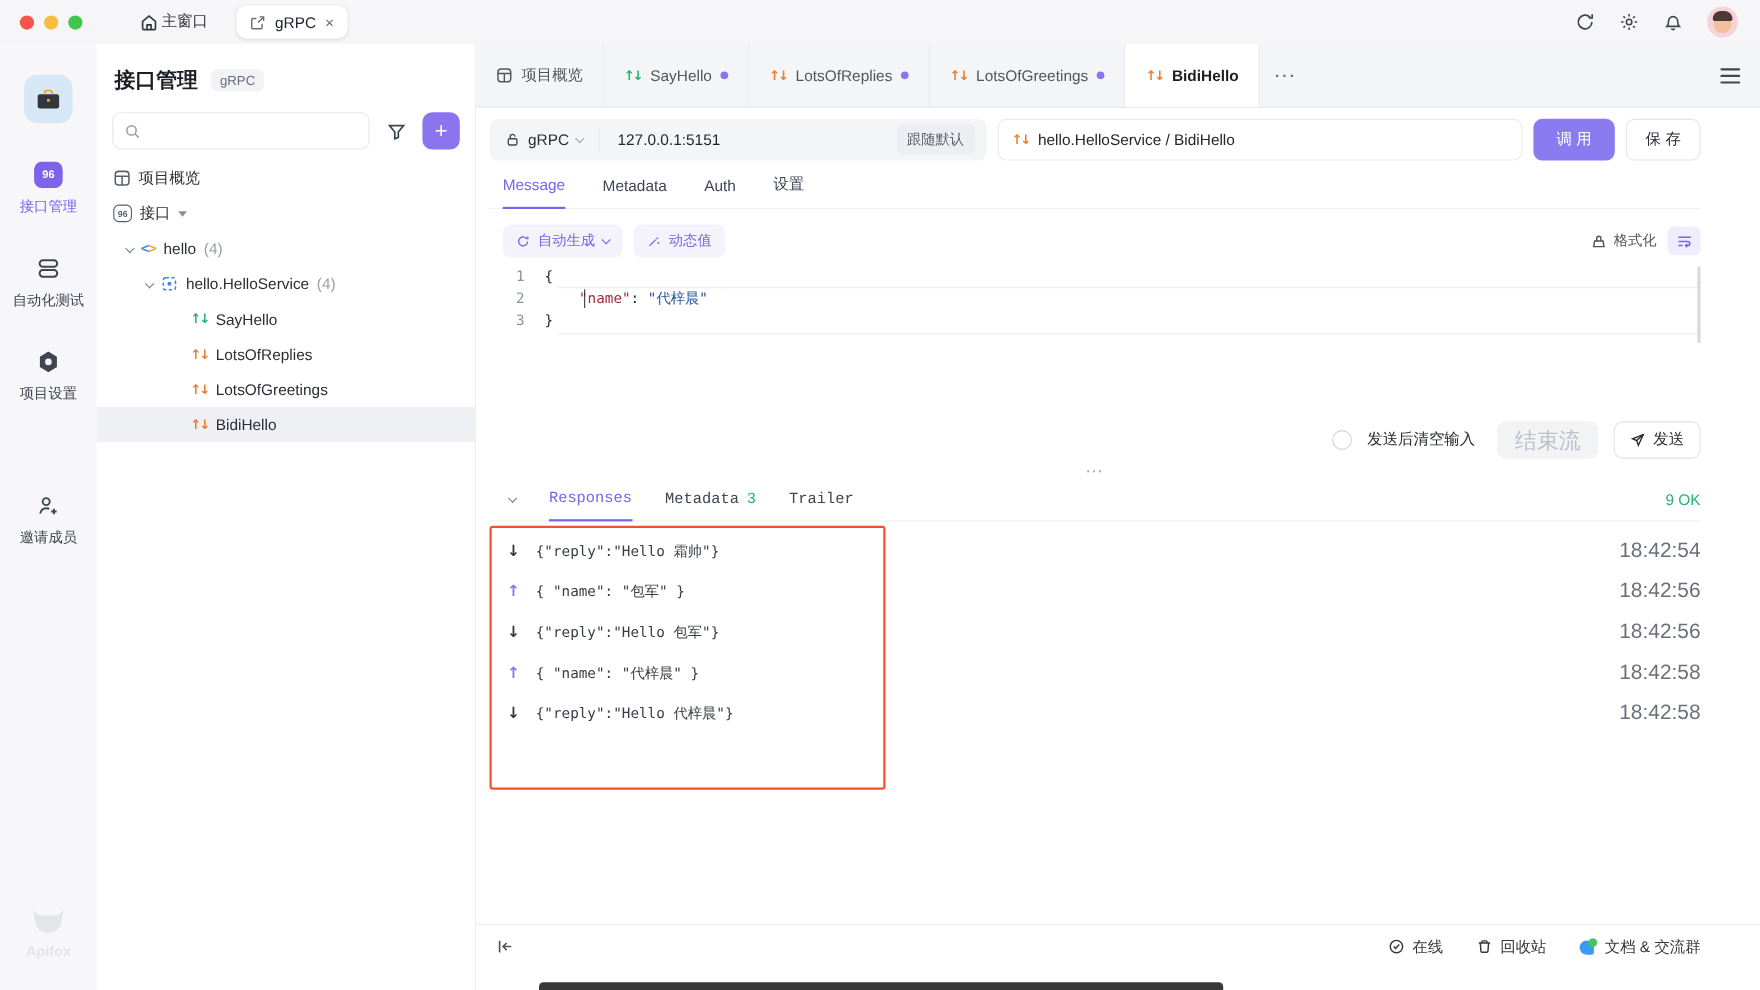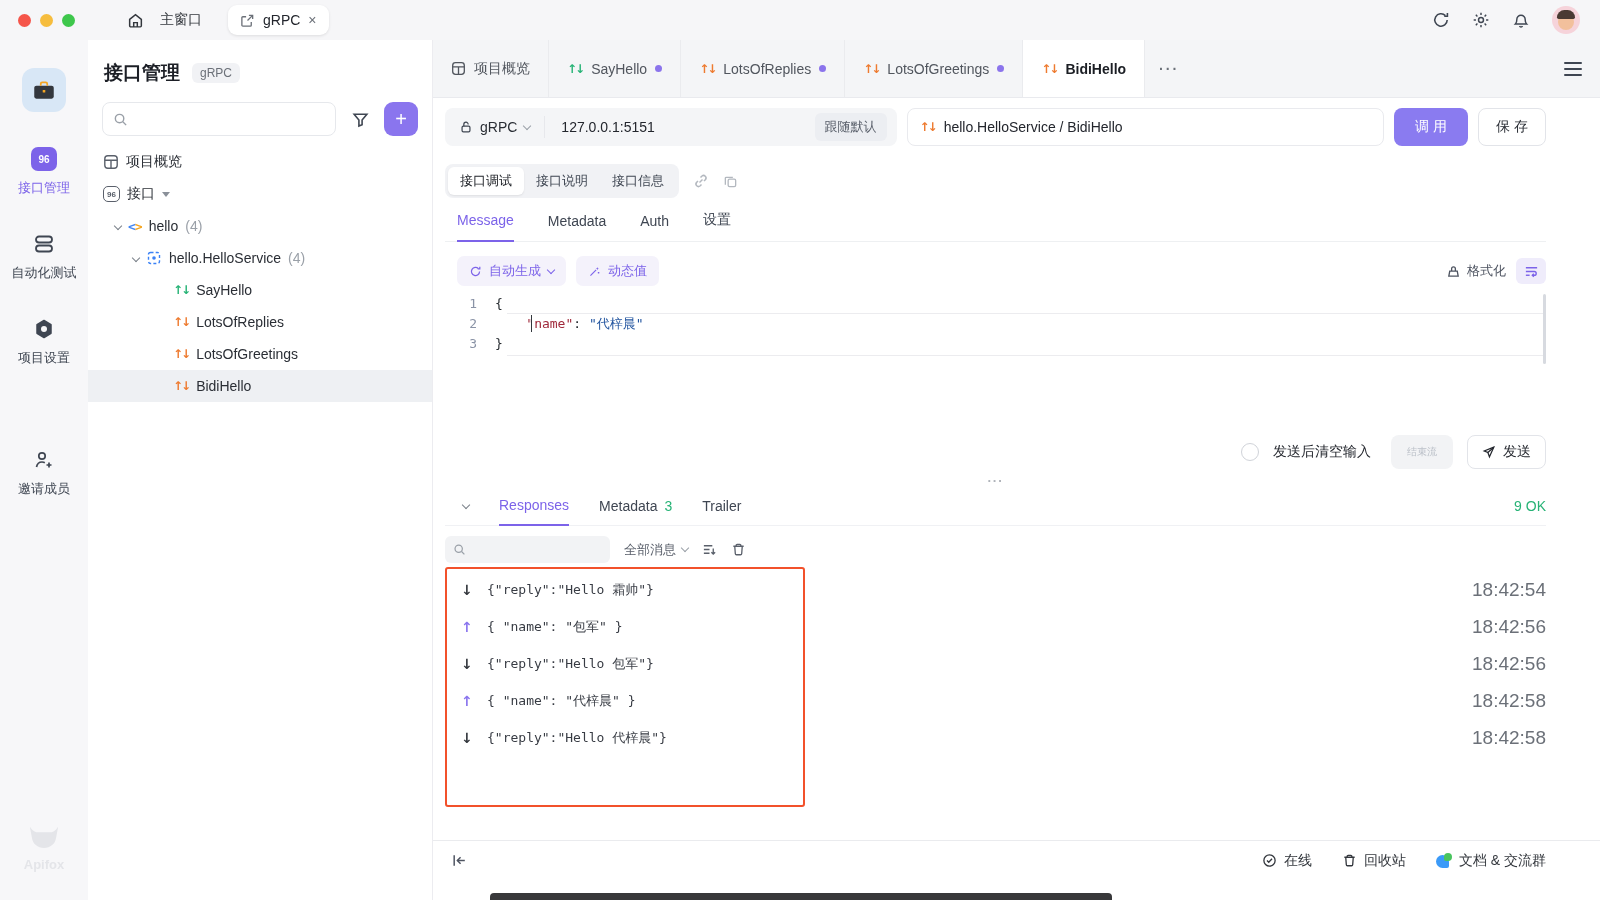--- a/index.html
+++ b/index.html
@@ -5,21 +5,21 @@
   * { margin:0; padding:0; box-sizing:border-box; }
   html,body { width:1600px; height:900px; }
   body { font-family:"Liberation Sans","DejaVu Sans",sans-serif; background:#fff; color:#23262d; overflow:hidden; }
   .app { position:relative; width:1600px; height:900px; background:#fff; }
 
   
   .titlebar { position:absolute; left:0; top:0; width:1600px; height:40px; background:#f6f6f8; display:flex; align-items:center; }
   .lights { display:flex; gap:9px; margin-left:18px; }
   .light { width:13px; height:13px; border-radius:50%; }
   .l-red{background:#f5554a} .l-yel{background:#f6bd3e} .l-grn{background:#3ec74c}
-  .tb-home { display:flex; align-items:center; gap:16px; margin-left:52px; color:#33373d; font-size:14px; }
+  .tb-home { display:flex; align-items:center; gap:3px; margin-left:52px; color:#33373d; font-size:14px; }
   .doc-tab { display:flex; align-items:center; gap:8px; margin-left:26px; background:#fff; border-radius:9px; height:30px; padding:0 12px; box-shadow:0 1px 3px rgba(0,0,0,.1); font-size:14px; color:#23262d; }
   .doc-tab .close { color:#6b7078; font-size:14px; cursor:default; }
   .tb-right { margin-left:auto; display:flex; align-items:center; gap:22px; margin-right:20px; color:#3f4652; }
   .avatar { width:28px; height:28px; border-radius:50%; background:#f6d3da; position:relative; overflow:hidden; }
   .avatar .face { position:absolute; left:6px; top:8px; width:16px; height:16px; border-radius:50%; background:#f2c09c; }
   .avatar .hair { position:absolute; left:5px; top:4px; width:18px; height:9px; border-radius:9px 9px 2px 2px; background:#4a3a33; }
 
   
   .rail { position:absolute; left:0; top:40px; width:88px; height:860px; background:#f7f7f9; display:flex; flex-direction:column; align-items:center; }
   .proj-avatar { margin-top:28px; width:44px; height:44px; border-radius:12px; background:#d8e7f6; display:flex; align-items:center; justify-content:center; }
@@ -96,28 +96,28 @@
   .codetext { color:#24292e; white-space:pre; }
   .tk-key { color:#a02a3c; }
   .tk-str { color:#2456a0; }
   .hairline { position:absolute; left:62px; right:2px; height:0; border-top:1px solid #ececef; }
   .cursorbar { position:absolute; left:86px; top:1px; width:1px; height:17px; background:#33373d; }
   .ed-scroll { position:absolute; right:0; top:0; width:3px; height:70px; background:#d7dae0; border-radius:2px; }
 
   .sendrow { margin-top:4px; display:flex; align-items:center; justify-content:flex-end; gap:14px; height:40px; font-size:14px; }
   .ckb { width:18px; height:18px; border:1.5px solid #d0d3d9; border-radius:50%; }
   .ck-label { color:#23262d; margin-right:6px; }
-  .btn-end { height:34px; padding:0 16px; background:#f2f3f5; border:none; border-radius:8px; color:#bcc1c9; font-size:10px; }
+  .btn-end { height:34px; padding:0 16px; background:#f2f3f5; border:none; border-radius:8px; color:#bcc1c9; font-size:20px; }
   .btn-send { height:34px; padding:0 14px; background:#fff; border:1px solid #e2e4e9; border-radius:8px; color:#23262d; font-size:14px; display:flex; align-items:center; gap:7px; cursor:pointer; }
 
   .hdivider { height:16px; display:flex; align-items:center; justify-content:center; color:#aeb2b9; font-weight:bold; letter-spacing:1px; font-size:13px; }
 
   .resphead { display:flex; align-items:flex-end; gap:30px; height:38px; border-bottom:1px solid #f0f1f4; font-size:14px; color:#3f4652; position:relative; }
   .resp-collapse { align-self:center; margin-top:10px; color:#3f4652; }
-  .rt { padding-bottom:11px; cursor:pointer; display:flex; gap:7px; }
+  .rt { padding-bottom:11px; cursor:pointer; display:flex; gap:7px;font-family:Liberation Mono, monospace; }
   .rt.on { color:#7c63e9; border-bottom:2px solid #7c63e9; margin-bottom:-1px; }
   .cnt-green { color:#27b376; }
   .status-ok { margin-left:auto; color:#27b376; font-size:14px; padding-bottom:11px; }
 
   .respsearch { margin-top:10px; display:flex; align-items:center; gap:14px; font-size:13px; color:#5a606b; }
   .rsearch { width:165px; height:27px; background:#f2f3f5; border-radius:6px; display:flex; align-items:center; gap:6px; padding:0 8px; color:#9aa0a8; }
   .msgfilter { display:flex; align-items:center; gap:6px; color:#5a606b; cursor:pointer; }
 
   .msglist { margin-top:8px; position:relative; font-family:"DejaVu Sans Mono",monospace; font-size:13px; color:#383c44; }
   .mrow { height:37px; display:flex; align-items:center; gap:12px; padding-left:16px; }
@@ -379,40 +379,20 @@
           <span class="follow-badge">跟随默认</span>
         </div>
         <div class="method-input">
           <span class="ud ud-orange"><i>↑</i><i>↓</i></span>
           <span>hello.HelloService / BidiHello</span>
         </div>
         <button class="btn-invoke">调用</button>
         <button class="btn-save">保存</button>
       </div>
 
-      <div class="pagetabs">
-        <div class="seg">
-          <span class="sitem on">接口调试</span>
-          <span class="sitem">接口说明</span>
-          <span class="sitem">接口信息</span>
-        </div>
-        <span class="icon-btn">
-          <svg width="16" height="16" viewBox="0 0 16 16" fill="none" stroke="#b3b8bf" stroke-width="1.5">
-              <path d="M6.5 9.5l3-3"></path>
-              <path d="M7.5 4.5 9 3a2.5 2.5 0 0 1 3.5 3.5L11 8"></path>
-              <path d="M8.5 11.5 7 13a2.5 2.5 0 0 1-3.5-3.5L5 8"></path>
-            </svg>
-        </span>
-        <span class="icon-btn">
-          <svg width="15" height="15" viewBox="0 0 16 16" fill="none" stroke="#b3b8bf" stroke-width="1.4">
-              <rect x="5.5" y="5.5" width="8" height="8" rx="1.5"></rect>
-              <path d="M10.5 3.5h-7a1 1 0 0 0-1 1v7"></path>
-            </svg>
-        </span>
-      </div>
 
       <div class="msgtabs">
         <span class="mt on">Message</span>
         <span class="mt">Metadata</span>
         <span class="mt">Auth</span>
         <span class="mt">设置</span>
       </div>
 
       <div class="edtoolbar">
         <span class="ppill">
@@ -488,43 +468,20 @@
         <span class="resp-collapse chev" style="margin-bottom:14px;margin-left:18px"></span>
         <span class="rt on">Responses</span>
         <span class="rt">
           <span>Metadata</span>
           <span class="cnt-green">3</span>
         </span>
         <span class="rt">Trailer</span>
         <span class="status-ok">9 OK</span>
       </div>
 
-      <div class="respsearch">
-        <div class="rsearch">
-          <svg width="13" height="13" viewBox="0 0 16 16" fill="none" stroke="#9aa0a8" stroke-width="1.5">
-              <circle cx="7" cy="7" r="4.5"></circle>
-              <path d="M10.5 10.5 14 14"></path>
-            </svg>
-        </div>
-        <span class="msgfilter">
-          <span>全部消息</span>
-          <span class="chev" style="margin-top:-3px;border-color:#9aa0a8"></span>
-        </span>
-        <span class="icon-btn" style="color:#5a606b">
-          <svg width="15" height="15" viewBox="0 0 16 16" fill="none" stroke="#5a606b" stroke-width="1.4">
-              <path d="M2 4h9M2 8h6M2 12h6"></path>
-              <path d="M12 7v6M10 11l2 2 2-2"></path>
-            </svg>
-        </span>
-        <span class="icon-btn" style="color:#5a606b">
-          <svg width="15" height="15" viewBox="0 0 16 16" fill="none" stroke="#5a606b" stroke-width="1.4">
-              <path d="M2.5 4.5h11M5.5 4.5v-1a1 1 0 0 1 1-1h3a1 1 0 0 1 1 1v1M4 4.5l.6 8a1.2 1.2 0 0 0 1.2 1.1h4.4a1.2 1.2 0 0 0 1.2-1.1l.6-8"></path>
-            </svg>
-        </span>
-      </div>
 
       <div class="msglist">
         <div class="redbox"></div>
         <div class="mrow">
           <span class="arrow arr-down">↓</span>
           <span>{"reply":"Hello 霜帅"}</span>
           <span class="mtime">18:42:54</span>
         </div>
         <div class="mrow">
           <span class="arrow arr-up">↑</span>

